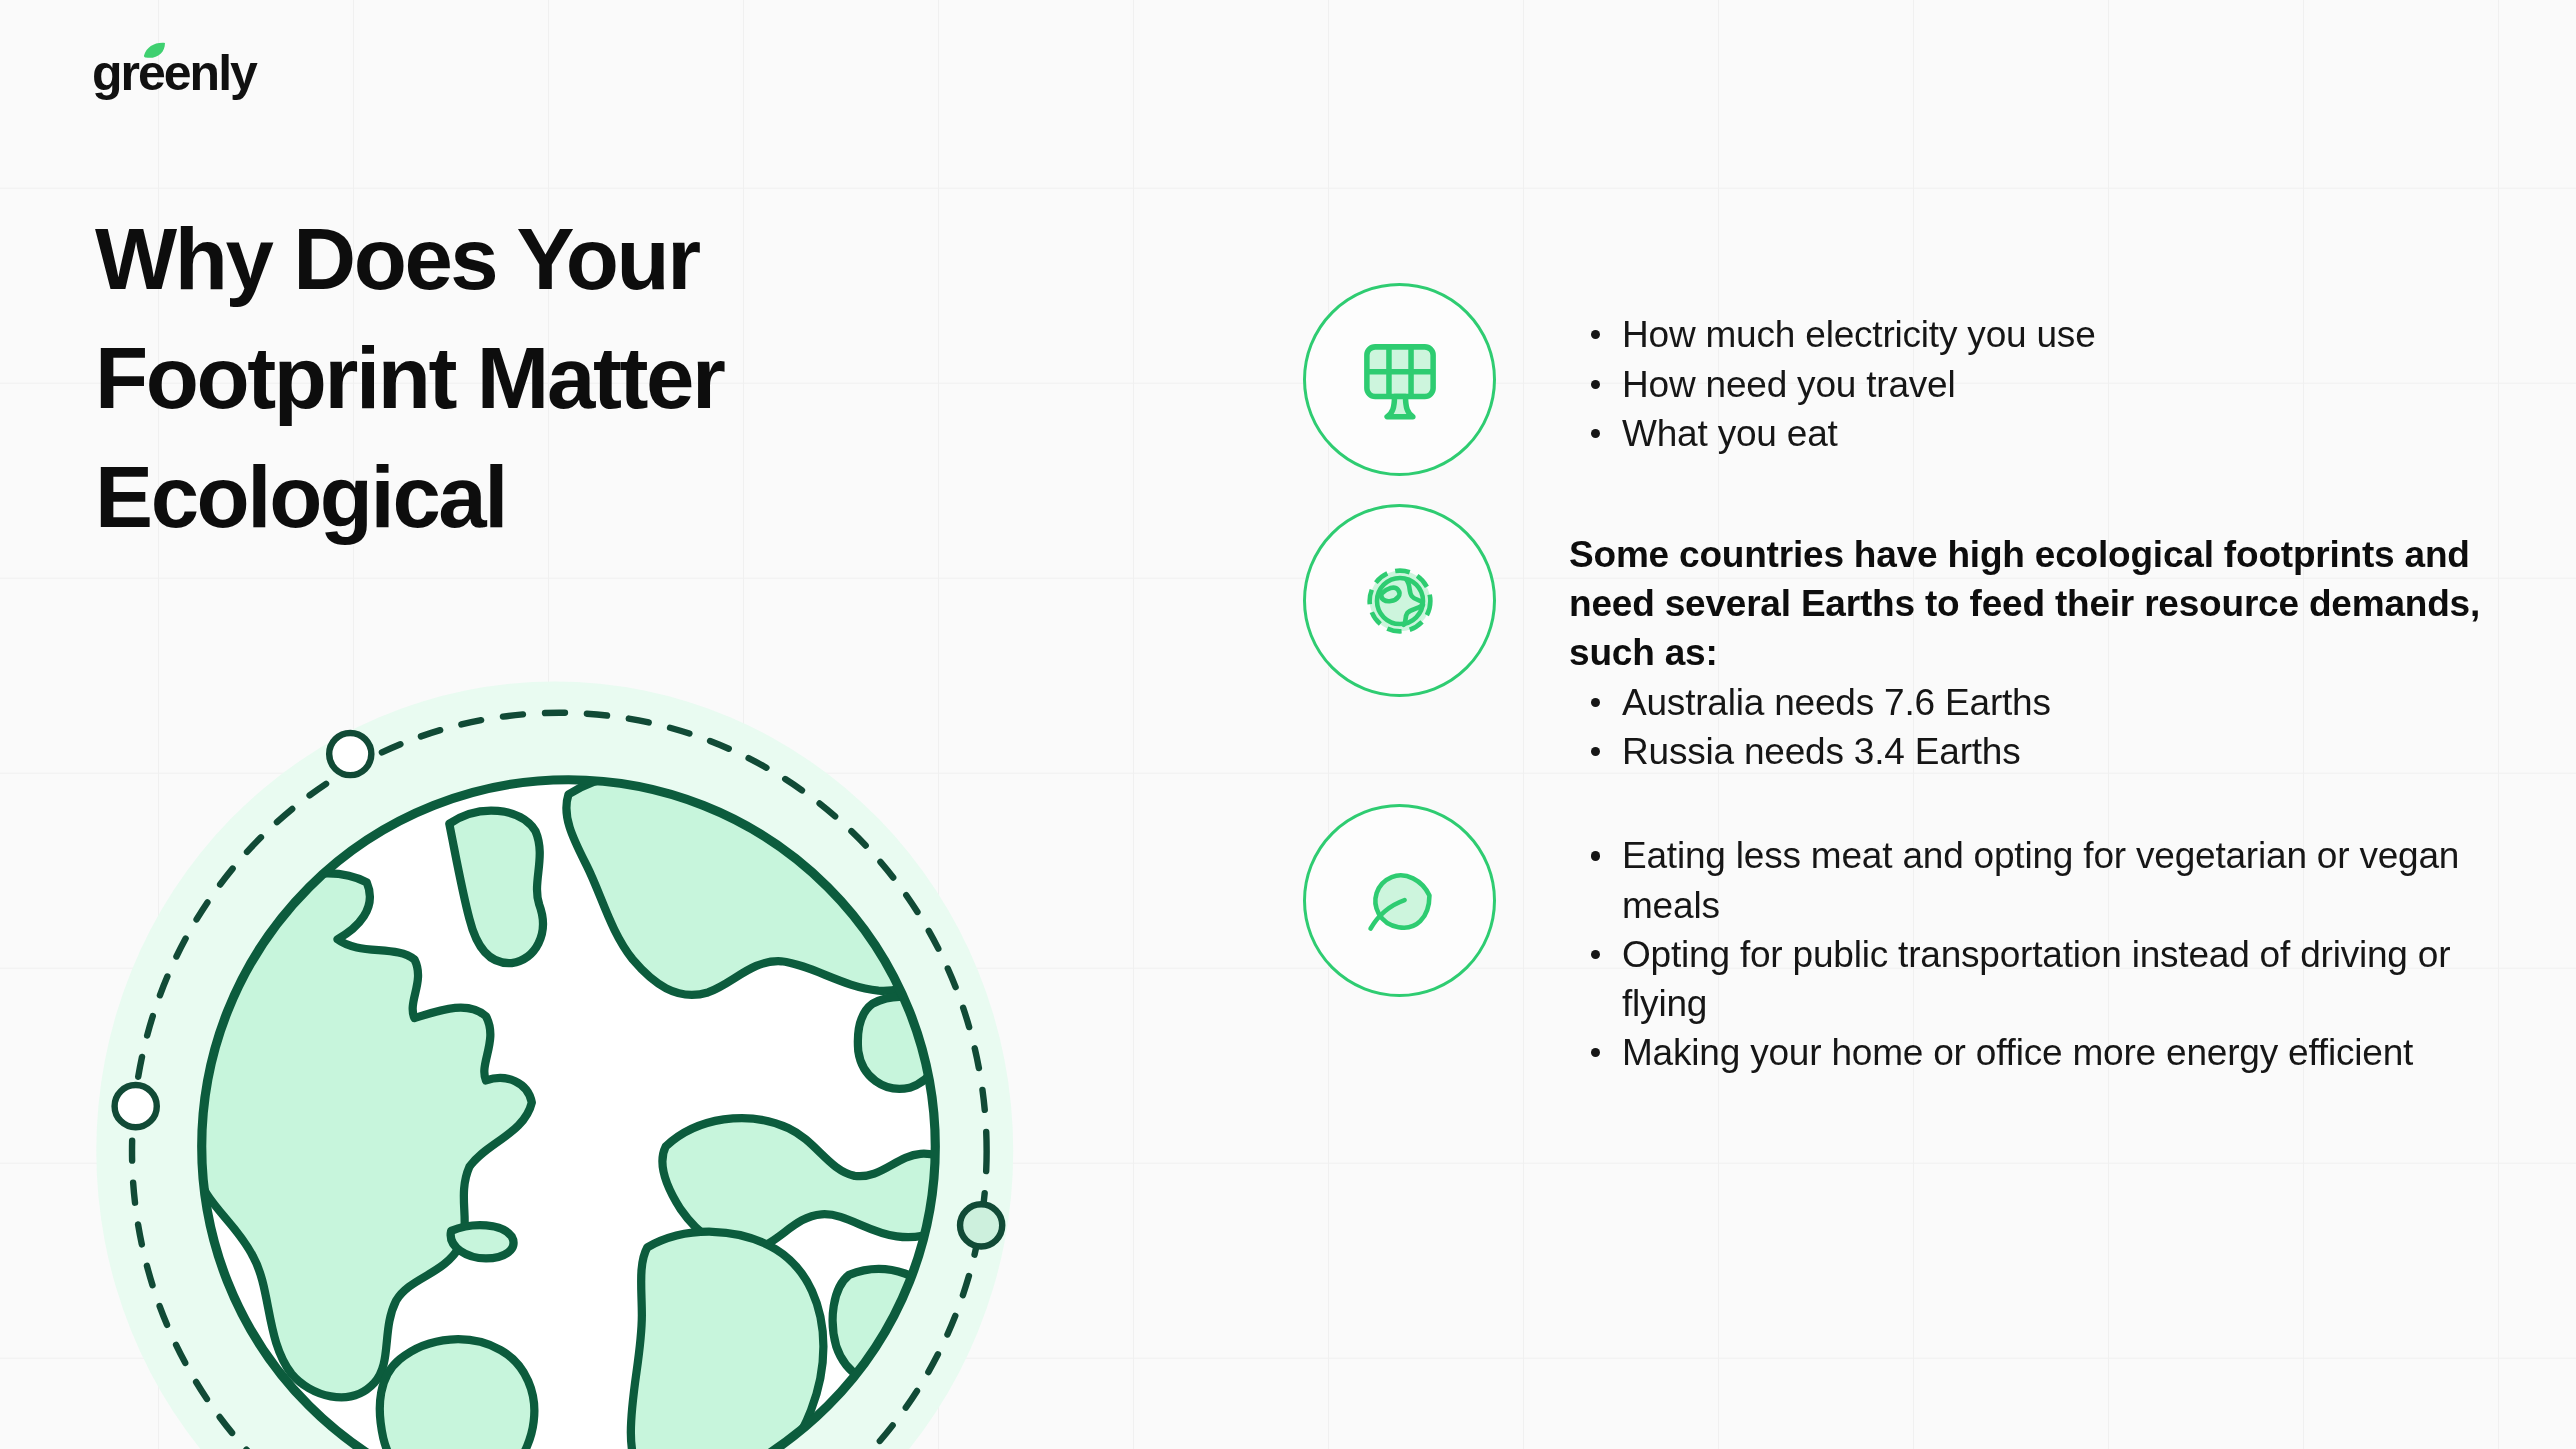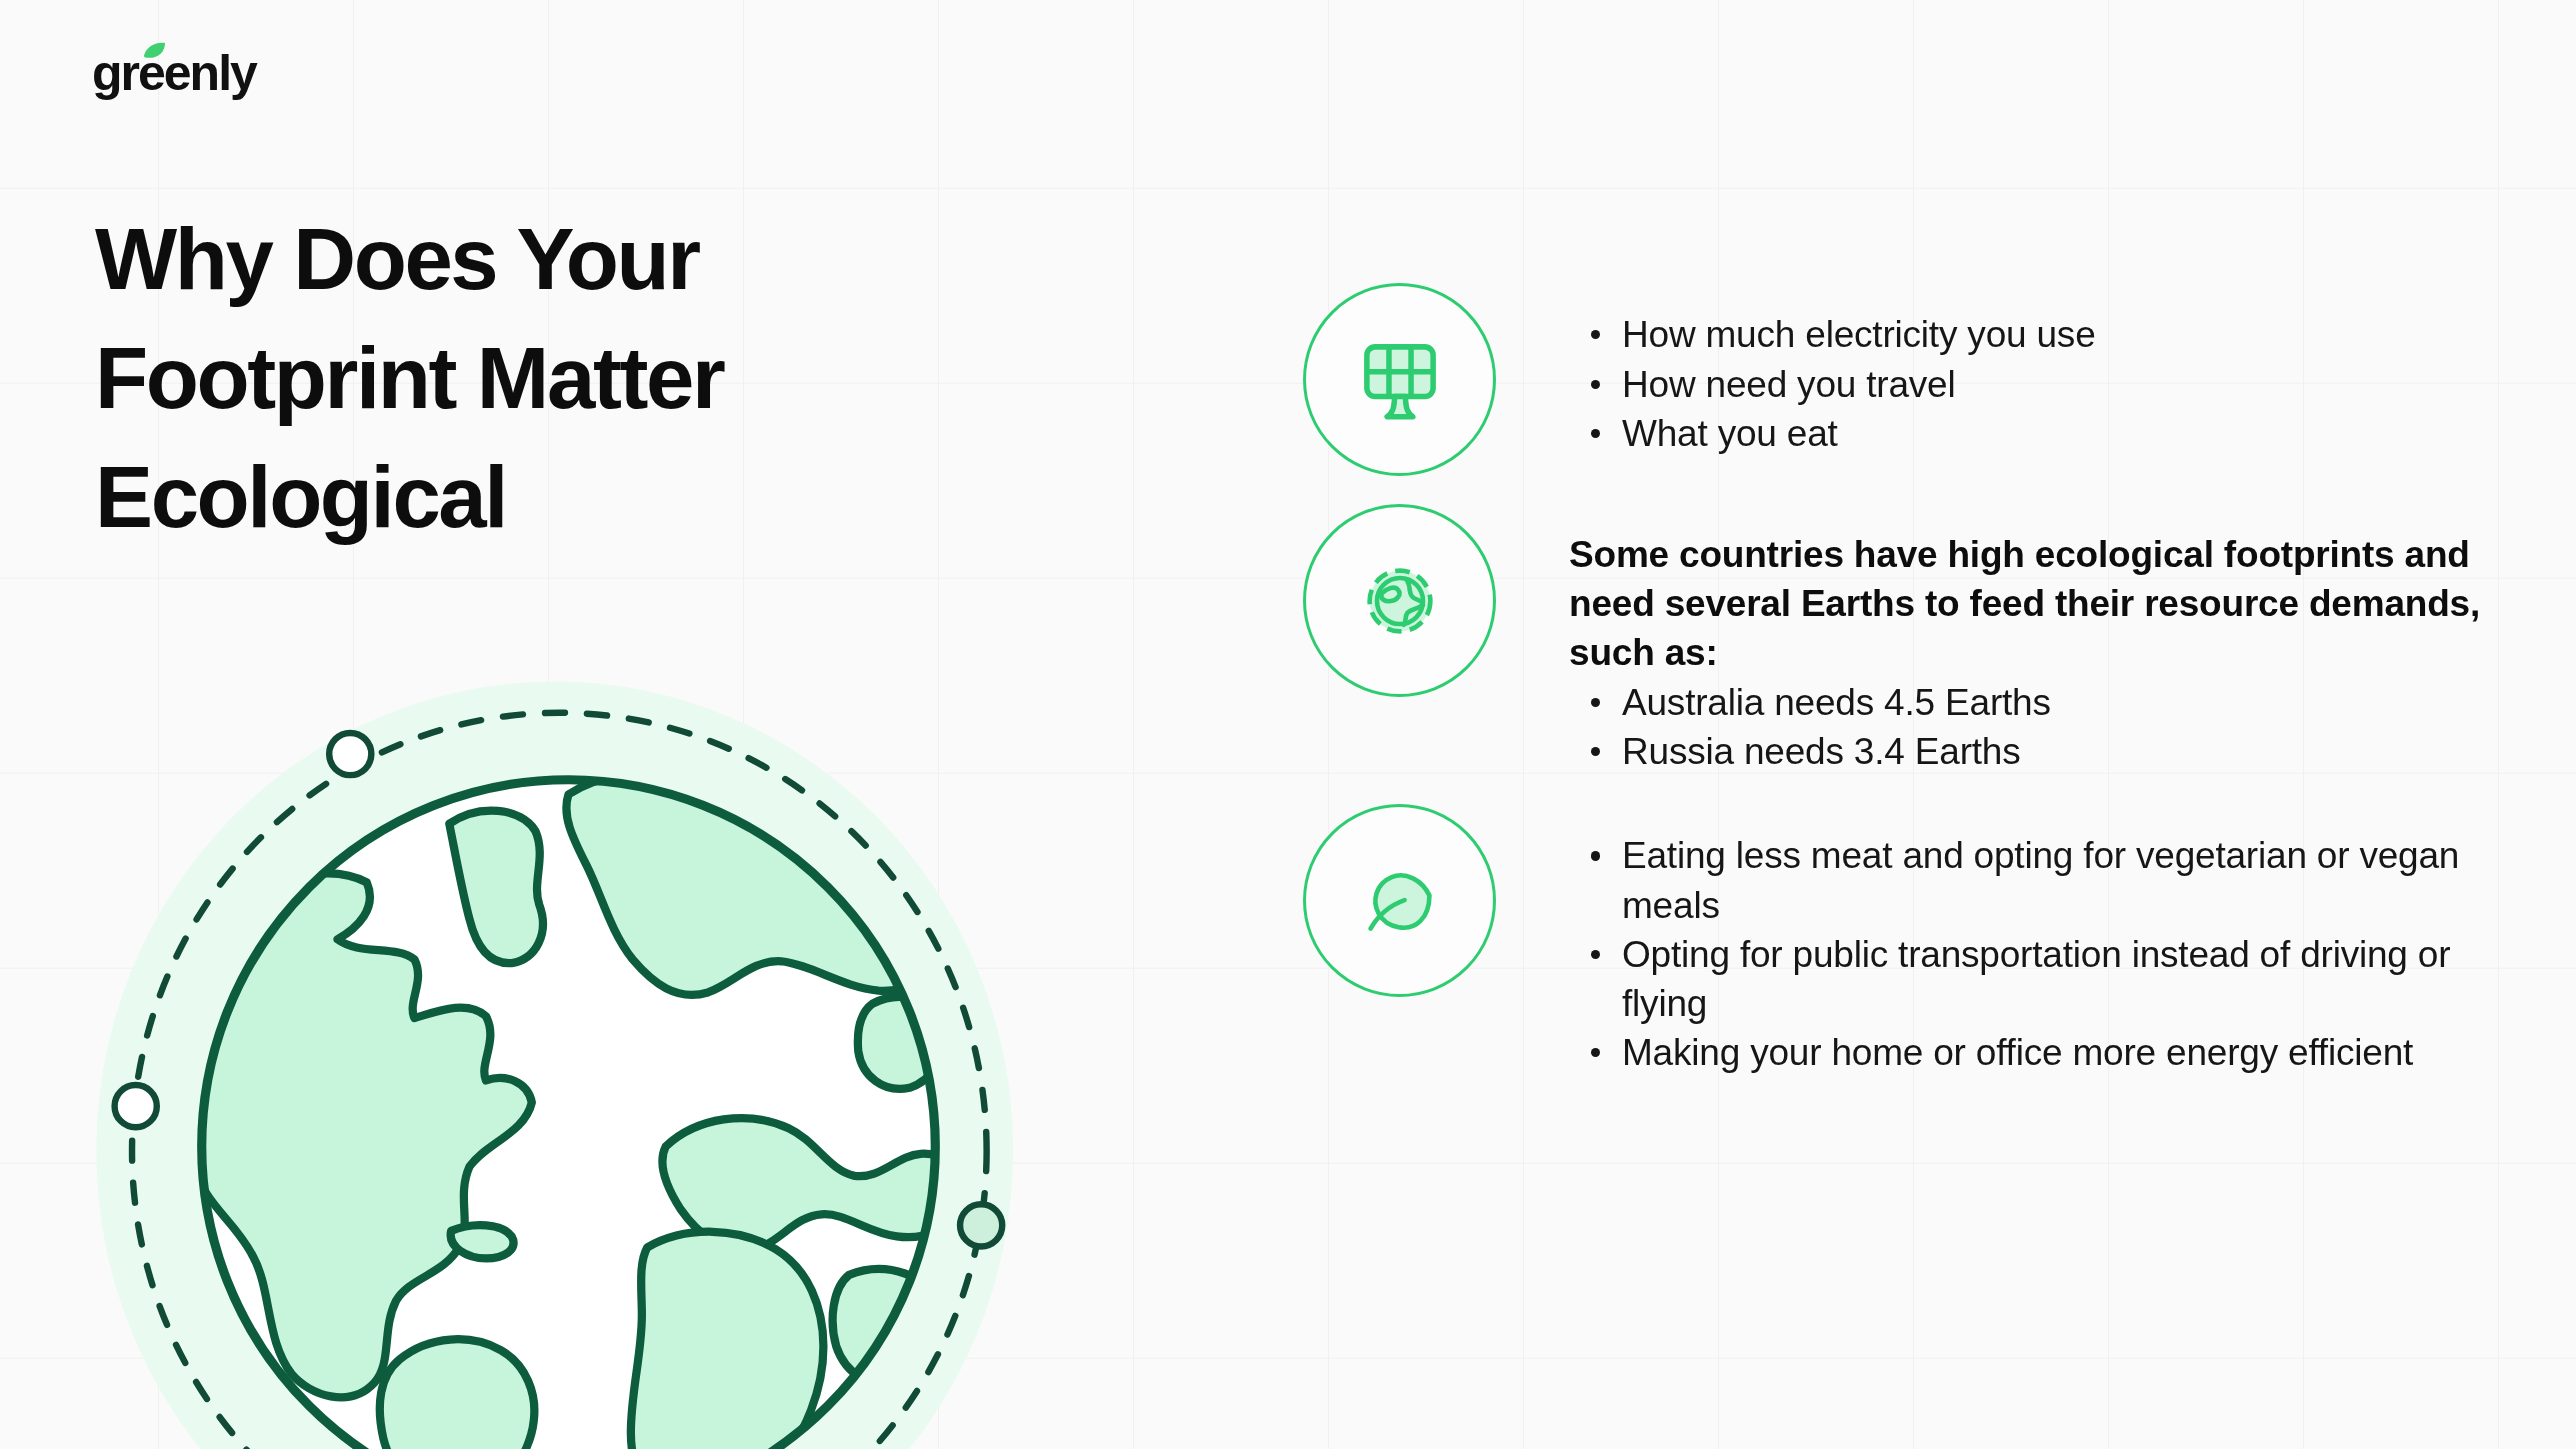--- a/index.html
+++ b/index.html
@@ -260,21 +260,21 @@
         <svg width="92" height="92" viewBox="0 0 100 100">
           <circle cx="50" cy="50" r="33" fill="#cdf5dd" stroke="#2ecc71" stroke-width="5" stroke-dasharray="16 9"></circle>
           <circle cx="50" cy="50" r="25" fill="#cdf5dd" stroke="#2ecc71" stroke-width="5"></circle>
           <path d="M30 42 C36 36 44 33 48 38 C52 43 47 49 40 50 C34 51 28 48 30 42 Z" fill="none" stroke="#2ecc71" stroke-width="5" stroke-linejoin="round"></path>
           <path d="M57 27 C62 33 59 40 63 45 C67 50 74 48 75 54 C68 60 62 58 58 63 C55 67 57 73 54 76" fill="none" stroke="#2ecc71" stroke-width="5" stroke-linecap="round" stroke-linejoin="round"></path>
         </svg>
       </div>
       <div class="block-body">
         <p class="block-heading">Some countries have high ecological footprints and need several Earths to feed their resource demands, such as:</p>
         <ul class="block-list">
-          <li>Australia needs 4.5 Earths</li>
+          <li>Australia needs 7.6 Earths</li>
           <li>Russia needs 3.4 Earths</li>
         </ul>
       </div>
     </div>
 
     <div class="block">
       <div class="icon-circle">
         <svg width="92" height="92" viewBox="0 0 100 100">
           <path d="M82 44 C74 27 56 18 41 24 C24 31 19 50 27 64 C36 80 60 84 72 72 C79 65 82 54 82 44 Z" fill="#cdf5dd" stroke="#2ecc71" stroke-width="5" stroke-linejoin="round"></path>
           <path d="M18 80 C26 66 38 55 55 49" fill="none" stroke="#2ecc71" stroke-width="5" stroke-linecap="round"></path>

